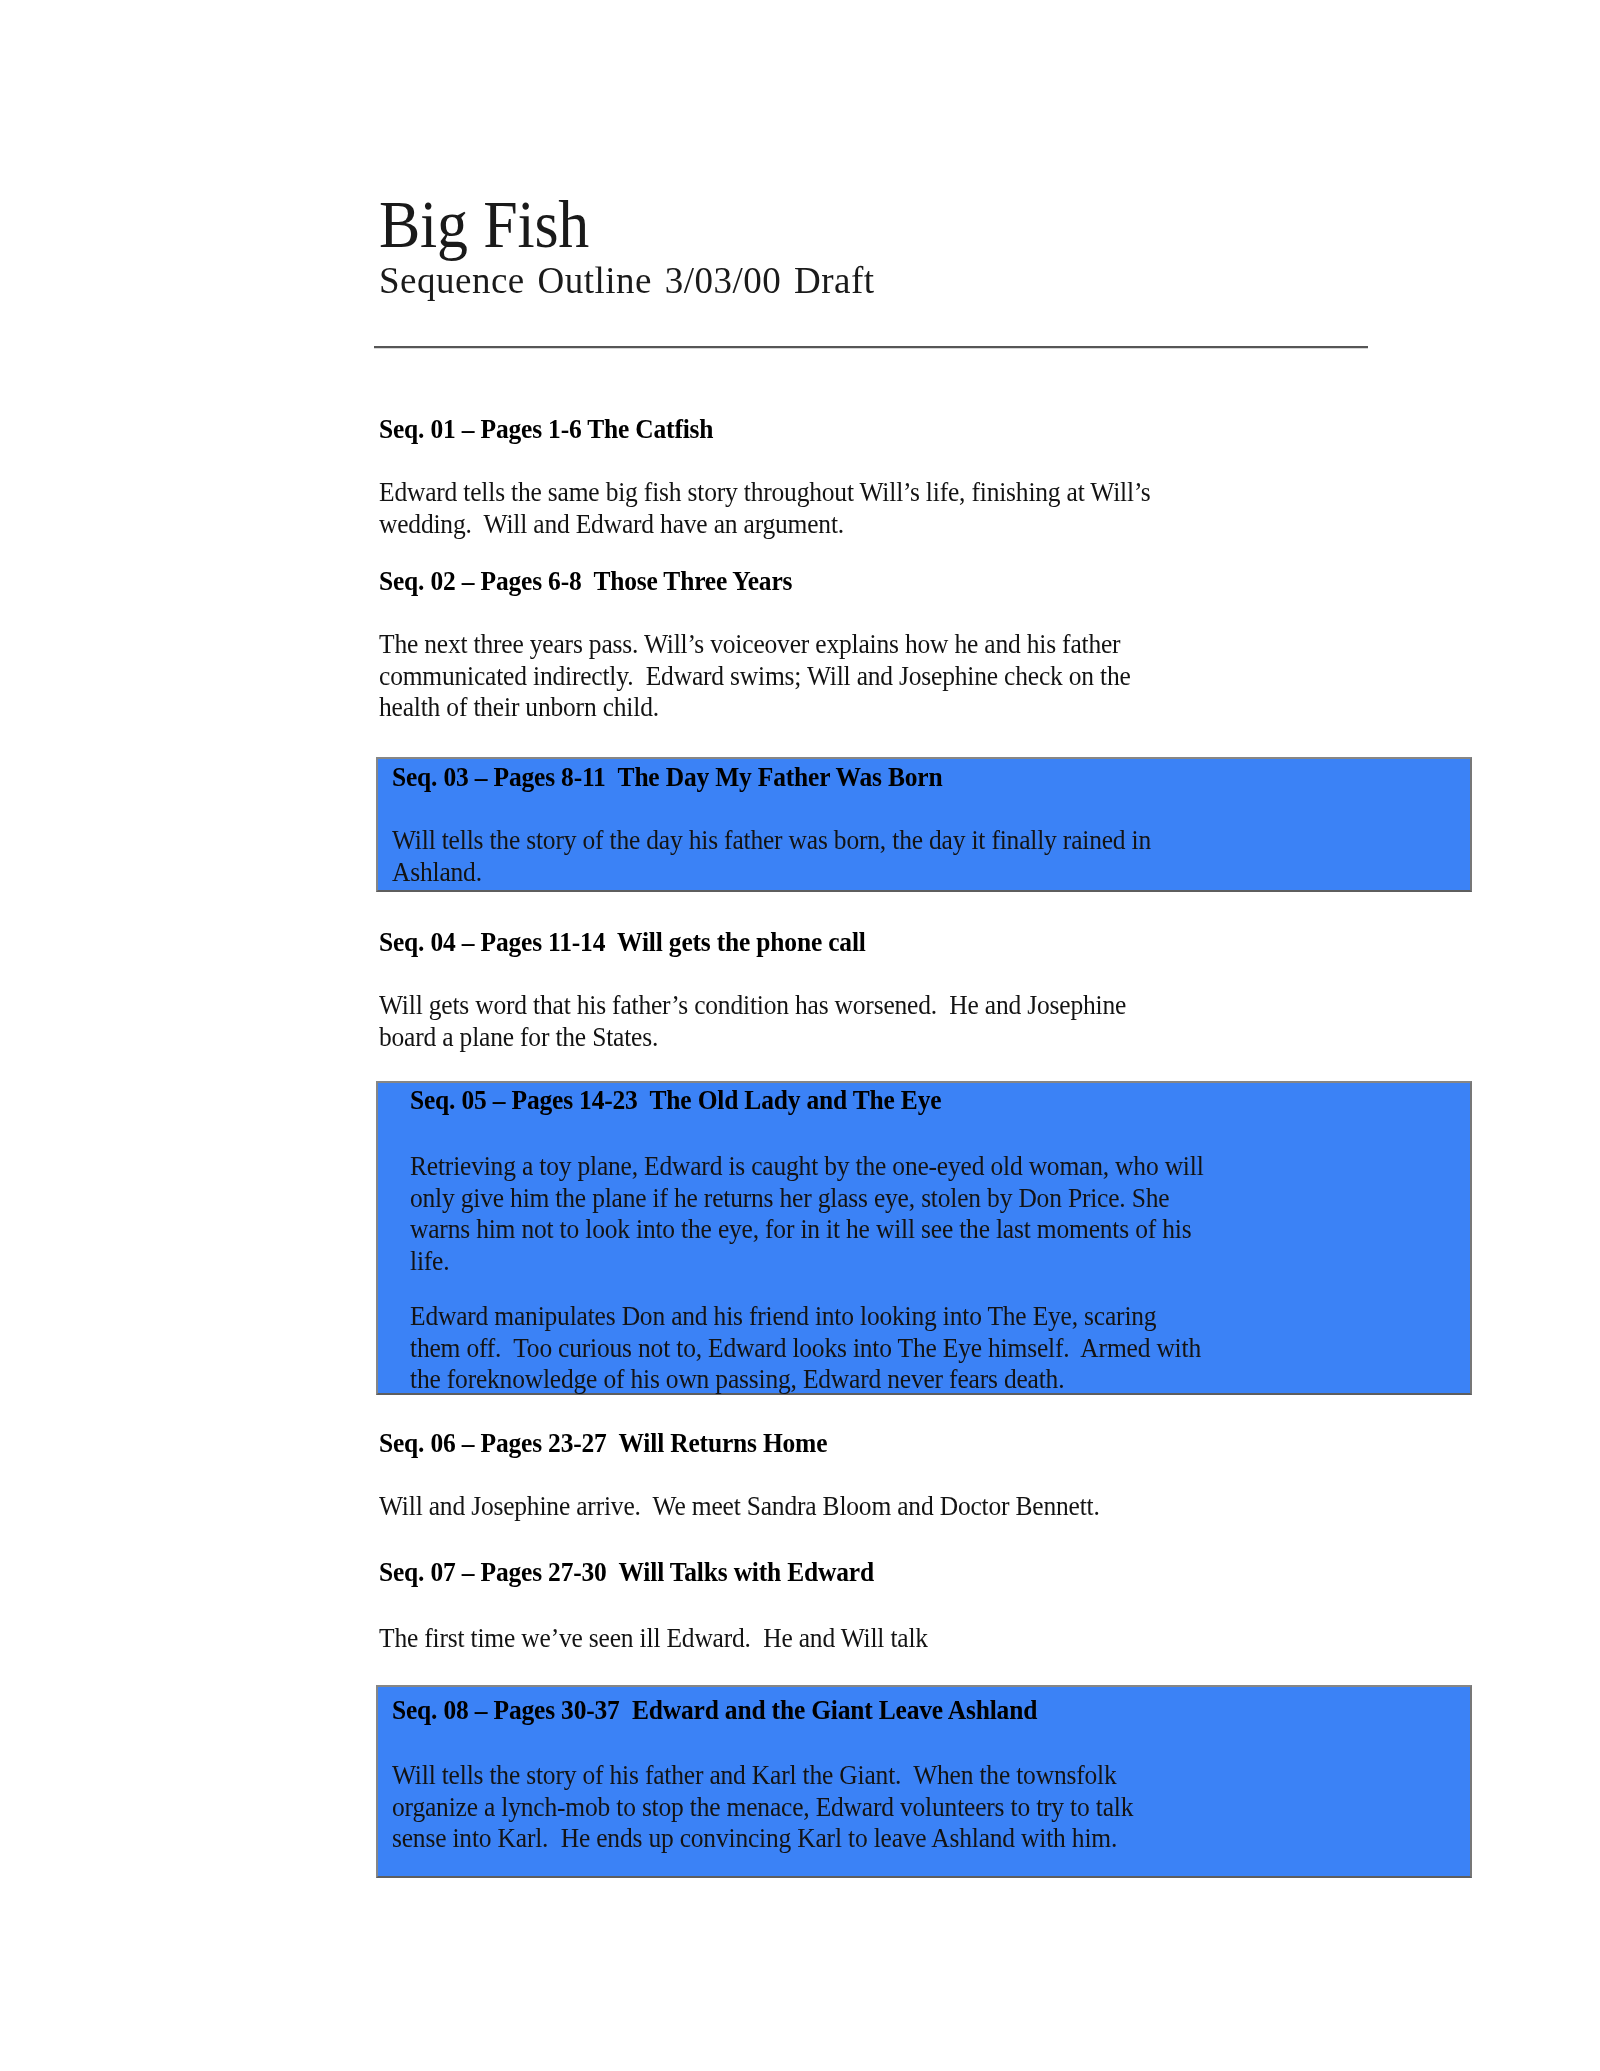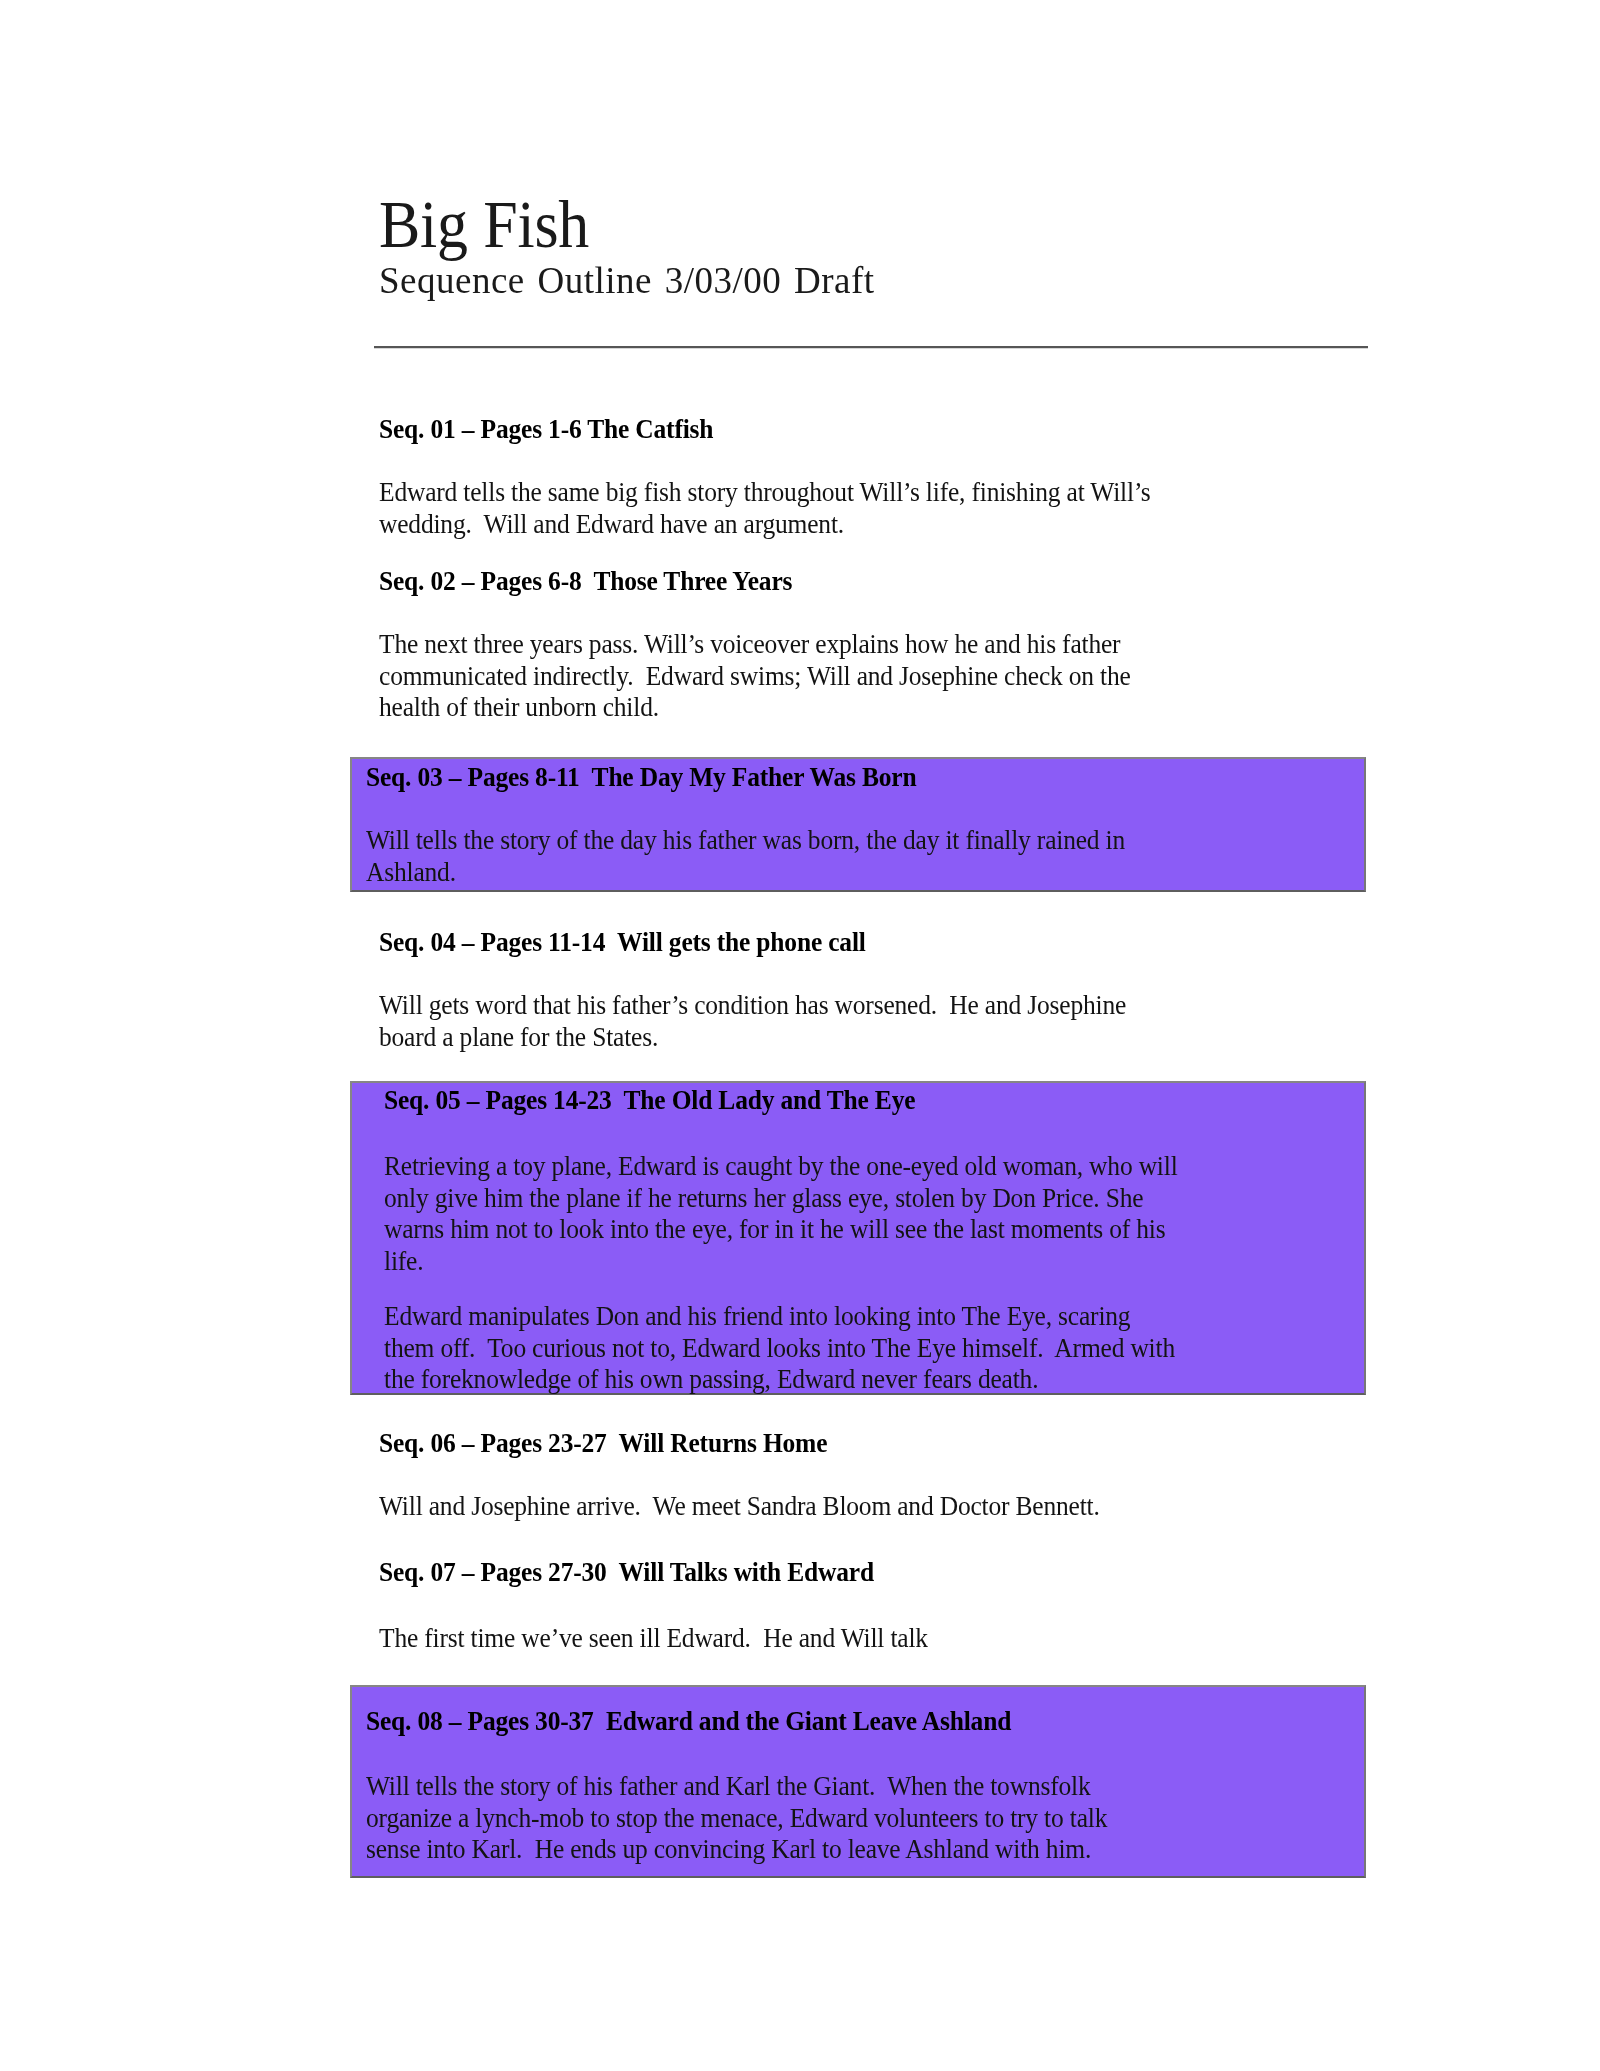--- a/index.html
+++ b/index.html
@@ -70,47 +70,47 @@
     left: 379px;
     margin: 0;
     font-size: 28px;
     line-height: 31.5px;
     font-weight: 400;
     color: #131313;
     width: 1150px;
   }
   .seq-box {
     position: absolute;
-    left: 350px;
-    width: 1016px;
+    left: 376px;
+    width: 1096px;
     box-sizing: border-box;
     border: 2px solid #868686;
     border-bottom-color: #5e5e5e;
     border-right-color: #777777;
-    background: #8b5cf6;
+    background: #3b82f6;
     padding: 2px 14px 0 14px;
   }
   .seq-box .seq-heading,
   .seq-box .seq-body {
     position: static;
     left: auto;
   }
   .seq-box .seq-body { margin-top: 31px; }
 
   
   #h1 { top: 413px; }  #p1 { top: 476px; }
   #h2 { top: 565px; }  #p2 { top: 628px; }
   #box3 { top: 757px; height: 135px; }
   #h4 { top: 926px; }  #p4 { top: 989px; }
   #box5 { top: 1081px; height: 314px; padding-top: 1px; padding-left: 32px; }
   #box5 .para-a { margin-top: 34px; }
   #box5 .para-b { margin-top: 24px; }
   #h6 { top: 1427px; } #p6 { top: 1490px; }
   #h7 { top: 1556px; } #p7 { top: 1622px; }
-  #box8 { top: 1685px; height: 193px; padding-top: 18px; }
+  #box8 { top: 1685px; height: 193px; padding-top: 7px; }
   #box8 .seq-body { margin-top: 33px; }
 </style>
 </head>
 <body>
 
 <div class="page">
 
   <div class="doc-title txt">Big Fish</div>
   <div class="doc-subtitle">Sequence Outline  3/03/00 Draft</div>
   <div class="title-rule"></div>

